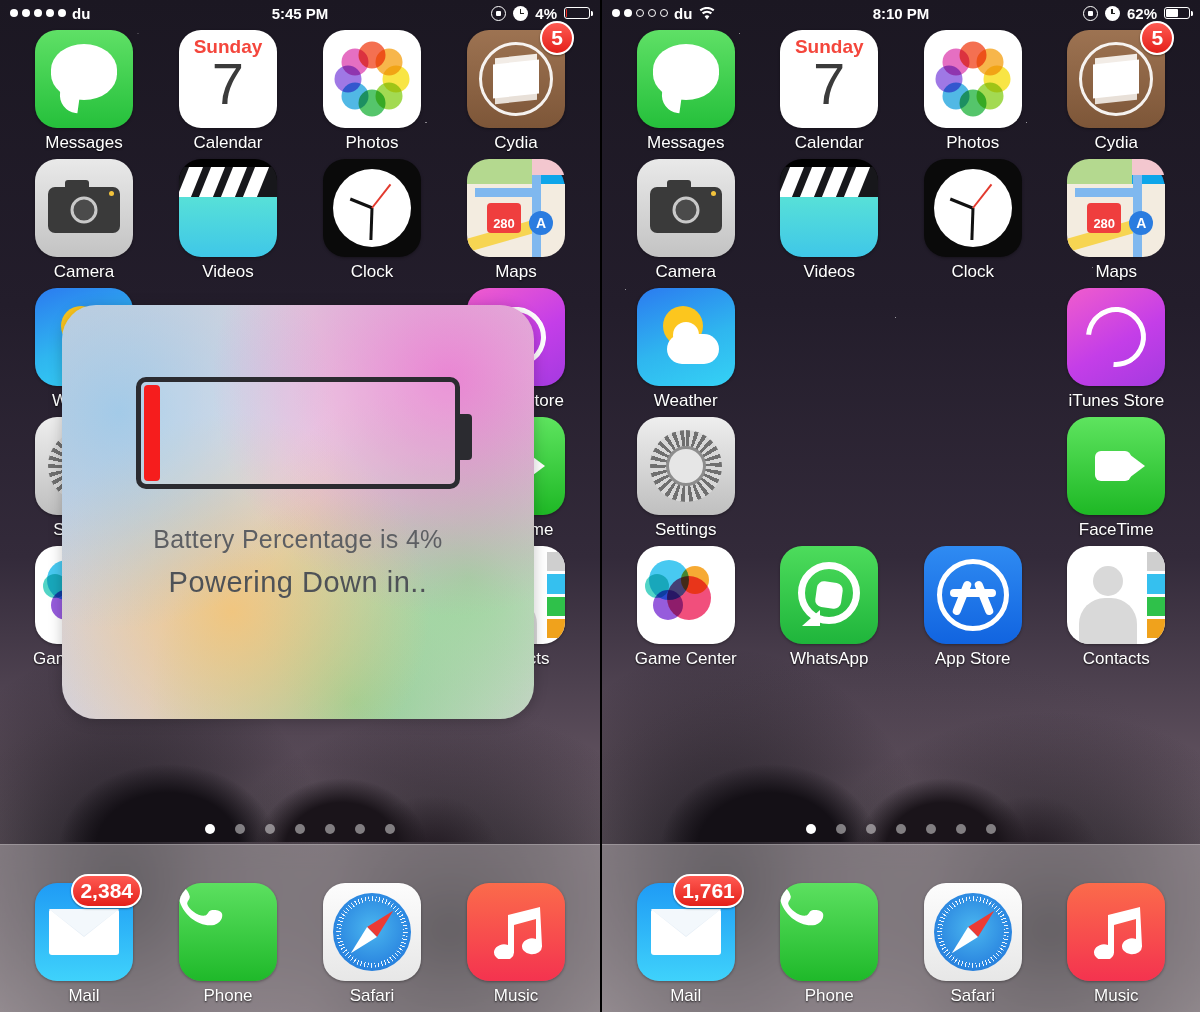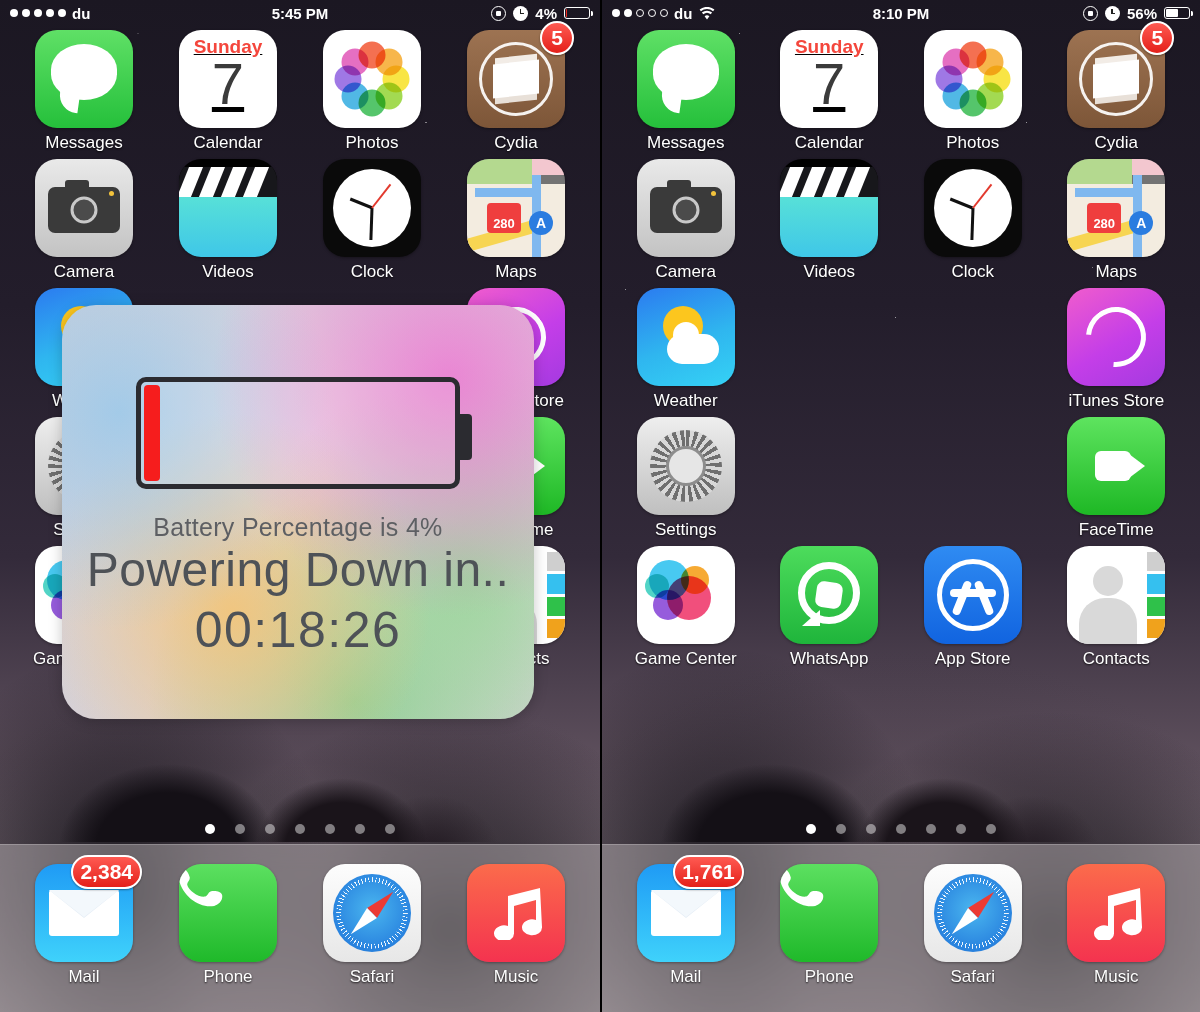--- a/index.html
+++ b/index.html
@@ -66,21 +66,21 @@
   .batt:after { content:""; position:absolute; right:-4px; top:3px; width:2.5px; height:5px;
     background:#fff; border-radius:0 1.5px 1.5px 0; }
   .batt-fill { height:100%; border-radius:1px; }
 
   
   .grid { position:absolute; top:30px; left:0; right:0; z-index:2; }
   .row { display:flex; justify-content:space-around; padding:0 12px; margin-bottom:6px; }
   .app { width:122px; display:flex; flex-direction:column; align-items:center; }
   .icon { width:98px; height:98px; border-radius:22px; position:relative; overflow:visible;
     box-shadow:0 1px 3px rgba(0,0,0,.35); }
-  .icon .inner { position:absolute; inset:0; border-radius:22px; overflow:hidden;text-decoration:underline; }
+  .icon .inner { position:absolute; inset:0; border-radius:22px; overflow:hidden; }
   .label { margin-top:5px; color:#fff; font-size:17px; text-shadow:0 1px 2px rgba(0,0,0,.85);
     white-space:nowrap; }
   .badge { position:absolute; top:-9px; right:-9px; min-width:34px; height:34px; border-radius:17px;
     background:linear-gradient(180deg,#ff5a52,#e4201a); border:2px solid #fff;
     color:#fff; font-size:21px; font-weight:bold; display:flex; align-items:center;
     justify-content:center; padding:0 7px; z-index:4; box-shadow:0 1px 2px rgba(0,0,0,.4); }
   .badge.wide { min-width:auto; }
 
   
   .ic-messages { background:linear-gradient(180deg,#5fe066,#25c03b); }
@@ -118,21 +118,21 @@
   .clap-top { position:absolute; left:0; right:0; top:8px; height:30px; background:#17171b; }
   .clap-stripe { position:absolute; top:0; height:100%; width:14px; background:#fff; transform:skewX(-22deg); }
   .clap-body { position:absolute; left:0; right:0; bottom:0; height:60px;
     background:linear-gradient(180deg,#57e0d8,#3fc7e8); }
 
   .ic-clock { background:#0a0a0a; }
   .clock-face { position:absolute; left:50%; top:50%; transform:translate(-50%,-50%);
     width:78px; height:78px; border-radius:50%; background:#fff; }
   .hand { position:absolute; left:50%; top:50%; transform-origin:50% 100%; background:#111; }
 
-  .ic-maps { background:#737373; }
+  .ic-maps { background:#0ea5e9;border-radius:30px; }
   .map-green { position:absolute; left:0; top:0; width:66%; height:26%; background:#b4d98f; }
   .map-pink { position:absolute; right:0; top:0; width:34%; height:16%; background:#f3c7cf; }
   .map-tan { position:absolute; left:0; bottom:0; width:100%; height:74%; background:#f3ece0; }
   .map-blue-v { position:absolute; right:24%; top:16%; bottom:0; width:9px; background:#7fb8ef; }
   .map-blue-h { position:absolute; left:8%; right:24%; top:30%; height:9px; background:#7fb8ef; }
   .map-yellow { position:absolute; left:-4%; bottom:14%; width:72%; height:13px; background:#f7d552;
     transform:rotate(-16deg); }
   .shield { position:absolute; left:20px; bottom:24px; width:34px; height:30px; background:#ef3e3e;
     border-radius:4px; display:flex; align-items:flex-end; justify-content:center;
     font-size:13px; color:#fff; font-weight:bold; padding-bottom:2px; }
@@ -224,42 +224,42 @@
   
   .pagedots { position:absolute; left:0; right:0; bottom:178px; display:flex; justify-content:center;
     gap:20px; z-index:3; }
   .pd { width:10px; height:10px; border-radius:50%; background:rgba(255,255,255,.45); }
   .pd.active { background:#fff; }
 
   
   .dock { position:absolute; left:0; right:0; bottom:0; height:168px; z-index:3;
     background:rgba(205,198,200,.42); backdrop-filter:blur(12px);
     border-top:1px solid rgba(255,255,255,.22);
-    display:flex; justify-content:space-around; align-items:center; padding:0 12px 6px; }
+    display:flex; justify-content:space-around; align-items:flex-end; padding:0 12px 6px; }
 
   
   .popup-left { position:absolute; left:62px; top:305px; width:472px; height:414px; border-radius:34px;
     z-index:8; overflow:hidden;
     background:
       radial-gradient(circle at 82% 18%, rgba(236,120,210,.85) 0%, rgba(236,120,210,0) 46%),
       radial-gradient(circle at 12% 26%, rgba(150,200,235,.8) 0%, rgba(150,200,235,0) 42%),
       radial-gradient(circle at 36% 74%, rgba(244,196,120,.9) 0%, rgba(244,196,120,0) 46%),
       radial-gradient(circle at 86% 66%, rgba(150,215,150,.85) 0%, rgba(150,215,150,0) 44%),
       radial-gradient(circle at 62% 96%, rgba(130,205,135,.8) 0%, rgba(130,205,135,0) 42%),
       radial-gradient(circle at 52% 40%, rgba(235,222,226,.96) 0%, rgba(222,210,216,.6) 55%, rgba(200,190,200,.3) 100%),
       linear-gradient(135deg,#cdd6e0,#e6dde6);
     box-shadow:0 2px 14px rgba(0,0,0,.22);
-    display:flex; flex-direction:column; align-items:center; }
+    display:flex; flex-direction:column; align-items:center;gap:12px; }
   .pl-batt { margin-top:72px; width:324px; height:112px; border:5px solid #2b2b30; border-radius:10px;
     position:relative; background:rgba(255,255,255,.12); }
   .pl-batt:after { content:""; position:absolute; right:-17px; top:32px; width:13px; height:46px;
     background:#2b2b30; border-radius:0 4px 4px 0; }
   .pl-fill { position:absolute; left:3px; top:3px; bottom:3px; background:#f61d1d; border-radius:4px; }
   .pl-pct { margin-top:24px; font-size:25px; color:#5d5f63; letter-spacing:.3px; }
-  .pl-power { font-size:48px; color:#4e5257; font-weight:300; letter-spacing:.5px; }
+  .pl-power { font-size:29px; color:#4e5257; font-weight:300; letter-spacing:.5px; }
   .pl-time { margin-top:4px; font-size:50px; color:#4e5257; font-weight:300; letter-spacing:1.5px; }
 </style>
 </head>
 <body>
 
 <div class="stage">
 
   <div class="phone left">
     <div class="wall">
       <div class="stars"></div>
@@ -554,21 +554,20 @@
         <div class="label">Music</div>
       </div>
     </div>
 
     <div class="popup-left">
       <div class="pl-batt">
         <span class="pl-fill" style="width:5%"></span>
       </div>
       <div class="pl-pct">Battery Percentage is 4%</div>
       <div class="pl-power">Powering Down in..</div>
-      <div class="pl-time">00:18:26</div>
     </div>
   </div>
 
   <div class="phone right">
     <div class="wall">
       <div class="stars"></div>
       <div class="mountain"></div>
     </div>
 
     <div class="statusbar">
@@ -586,21 +585,21 @@
             <path d="M8 12.5 5.6 9.2a4 4 0 0 1 4.8 0z" fill="#fff"></path>
             <path d="M2.9 5.6a7.8 7.8 0 0 1 10.2 0l-1.4 1.7a5.7 5.7 0 0 0-7.4 0z" fill="#fff"></path>
             <path d="M.6 2.6a11.4 11.4 0 0 1 14.8 0l-1.3 1.6a9.4 9.4 0 0 0-12.2 0z" fill="#fff"></path>
           </svg>
         </span>
       </div>
       <div class="sb-center">8:10 PM</div>
       <div class="sb-right">
         <span class="rot-lock"></span>
         <span class="alarm"></span>
-        <span>56%</span>
+        <span>62%</span>
         <span class="batt">
           <span class="batt-fill" style="width:56%;background:#ffffff;"></span>
         </span>
       </div>
     </div>
 
     <div class="grid">
       <div class="row">
         <div class="app">
           <div class="icon ic-messages">

